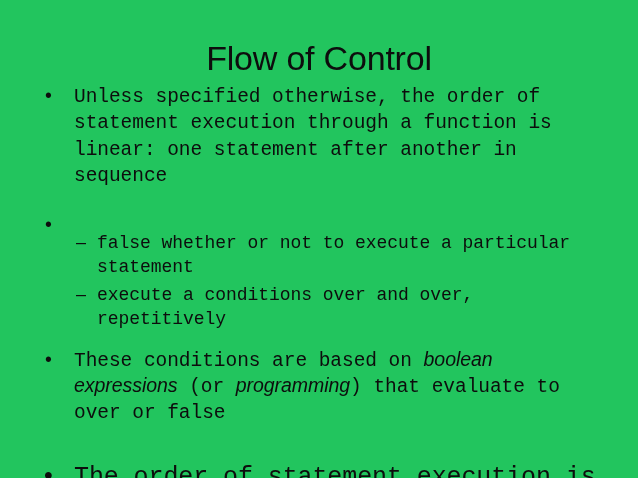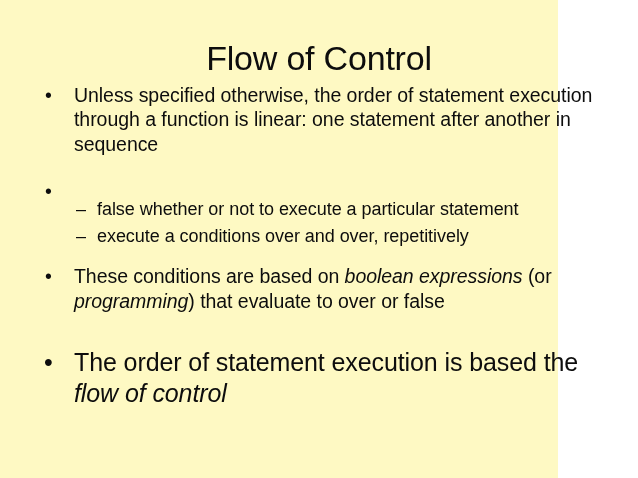--- a/index.html
+++ b/index.html
@@ -9,23 +9,23 @@
   body {
     width: 638px;
     height: 478px;
     background: #ffffff;
     font-family: "Liberation Sans", sans-serif;
     color: #0d0d0d;
     overflow: hidden;
   }
   .slide {
     position: relative;
-    width: 558px;
+    width: 638px;
     height: 478px;
-    background: #fef9c3;
+    background: #22c55e;
     box-sizing: border-box;
   }
   .slide-title {
     position: absolute;
     left: 0;
     top: 38px;
     width: 638px;
     text-align: center;
     font-size: 34px;
     line-height: 40px;
@@ -84,21 +84,21 @@
     left: 6px;
     top: 0;
     font-size: 25px;
     line-height: 31px;
   }
   .group-gap-a { height: 11px; }
   .group-gap-b { height: 7px; }
   .group-gap-c { height: 12px; }
   .group-gap-d { height: 22px; }
   i, .ital { }
-  .txt { display: inline; }
+  .txt { display: inline; font-family: Liberation Mono, monospace; }
 </style>
 </head>
 <body>
 
 <div class="slide">
 
   <div class="slide-title">Flow of Control</div>
 
   <div class="body-area">
 

